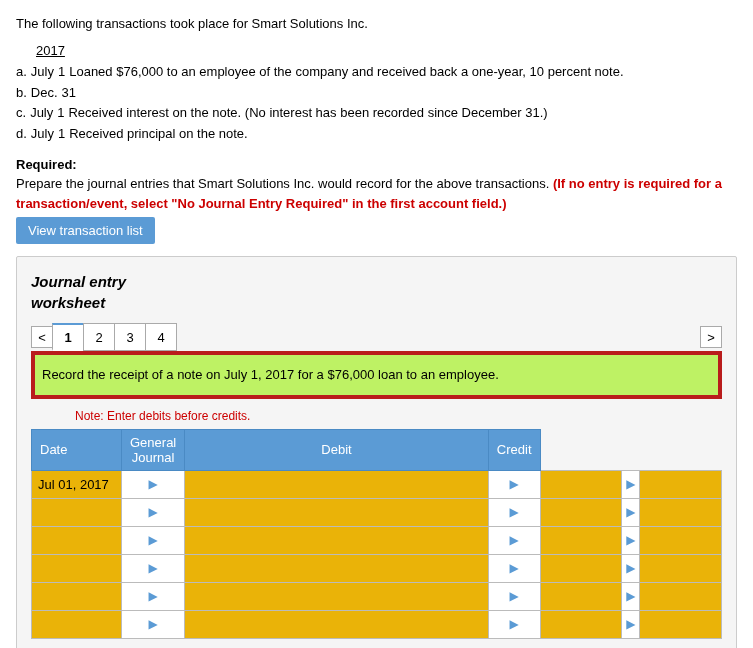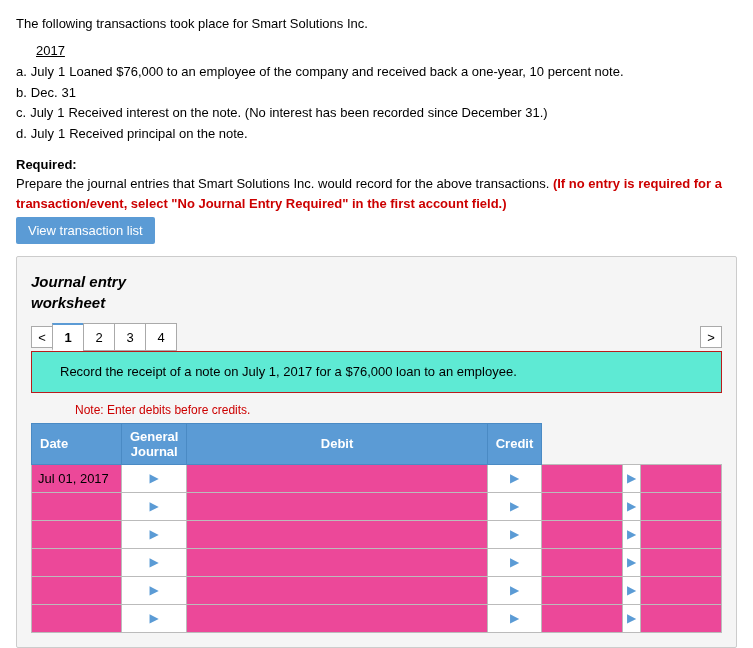--- a/index.html
+++ b/index.html
@@ -97,23 +97,23 @@
     .tab-item.active {
       background: #fff;
       border-bottom: 2px solid #fff;
       font-weight: bold;
       border-top: 2px solid #5b9bd5;
     }
     .nav-arrow-right {
       margin-left: auto;
     }
     .instruction-box {
-      background: #5eead4;
-      border: 1px solid #b91c1c;
-      padding: 10px 28px;
+      background: #bef264;
+      border: 4px solid #b91c1c;
+      padding: 10px 7px;
       margin-bottom: 10px;
       font-size: 13px;
       line-height: 1.5;
     }
     .note-text {
       color: #cc0000;
       font-size: 12px;
       margin-bottom: 6px;
       margin-left: 44px;
     }
@@ -121,34 +121,34 @@
       width: 100%;
       border-collapse: collapse;
       font-size: 13px;
     }
     table.journal-table thead tr th {
       background: #5b9bd5;
       color: #fff;
       padding: 5px 8px;
       border: 1px solid #4a8ac4;
       text-align: center;
-      font-weight: bold;
+      font-weight: normal;
     }
     table.journal-table thead tr th:first-child {
       text-align: left;
       width: 90px;
     }
     table.journal-table thead tr th:nth-child(2) {
       text-align: center;
     }
     table.journal-table tbody tr td {
       border: 1px solid #bbb;
       padding: 2px 6px;
       height: 28px;
-      background: #ec4899;
+      background: #eab308;
     }
     table.journal-table tbody tr td:first-child {
       width: 90px;
     }
     table.journal-table tbody tr td.arrow-cell {
       width: 18px;
       padding: 0 2px;
       text-align: center;
       color: #5b9bd5;
       font-size: 12px;

